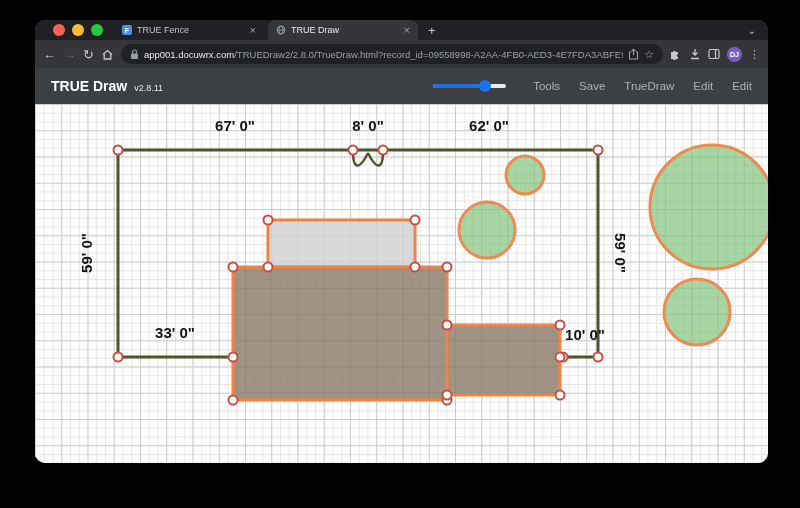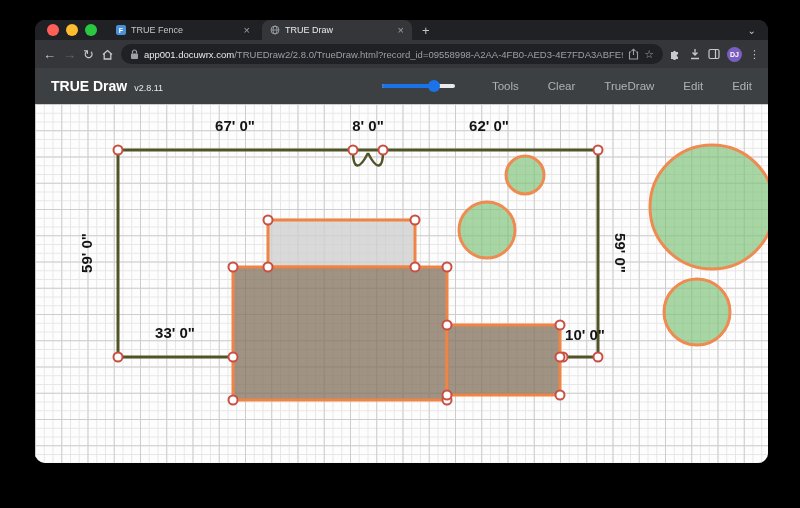--- a/index.html
+++ b/index.html
@@ -1,20 +1,20 @@
 <!DOCTYPE html>
 <html><head>
 <meta charset="utf-8">
 <style>
   html,body{margin:0;padding:0;}
   body{width:800px;height:508px;background:#000;font-family:"Liberation Sans",sans-serif;overflow:hidden;}
   .window{position:absolute;left:35px;top:20px;width:733px;height:443px;border-radius:10px;overflow:hidden;
           display:flex;flex-direction:column;background:#35363a;box-shadow:0 10px 30px rgba(0,0,0,.6);}
   
-  .tabbar{height:20px;background:#202124;display:flex;align-items:center;padding-left:12px;flex:0 0 auto;justify-content:space-between;}
+  .tabbar{height:20px;background:#202124;display:flex;align-items:center;padding-left:18px;flex:0 0 auto;justify-content:space-between;}
   .light{width:12px;height:12px;border-radius:50%;margin-right:7px;flex:0 0 auto;}
   .tab{display:flex;align-items:center;gap:5px;width:150px;height:20px;padding:0 8px;box-sizing:border-box;
        color:#c3c6c9;font-size:9px;margin-left:4px;}
   .tab.active{background:#35363a;border-radius:8px 8px 0 0;color:#e8eaed;}
   .tab-title{white-space:nowrap;overflow:hidden;flex:1;}
   .tab-close{color:#9aa0a6;font-size:11px;line-height:1;flex:0 0 auto;}
   .fav-f{width:10px;height:10px;border-radius:2px;background:#4a90d9;color:#fff;font-size:7px;font-weight:bold;
          display:flex;align-items:center;justify-content:center;flex:0 0 auto;}
   .newtab{color:#c3c6c9;font-size:13px;margin-left:10px;}
   .tab-chevron{margin-left:auto;margin-right:12px;color:#c3c6c9;font-size:10px;}
@@ -28,21 +28,21 @@
   .urltext .domain{color:#e8eaed;font-weight:normal;}
   .urltext .path{color:#9aa0a6;}
   .star{color:#9aa0a6;font-size:11px;}
   .avatar{width:15px;height:15px;border-radius:50%;background:#7b5fc0;color:#fff;font-size:7px;font-weight:bold;
           display:flex;align-items:center;justify-content:center;flex:0 0 auto;}
   .kebab{color:#c7cacd;font-size:11px;}
   
   .appbar{height:36px;background:#3d4043;display:flex;align-items:center;padding:0 16px;flex:0 0 auto;}
   .apptitle{color:#fff;font-size:14px;font-weight:bold;}
   .appver{color:#e8eaed;font-size:9px;margin-left:7px;margin-top:3px;}
-  .appmenu{margin-left:auto;display:flex;align-items:center;gap:29px;}
+  .appmenu{margin-left:auto;display:flex;align-items:center;gap:19px;}
   .menuitem{color:#aeb2b6;font-size:11.5px;}
   .slider{position:relative;width:73px;height:12px;margin-right:8px;}
   .slider .track{position:absolute;top:4px;left:0;right:0;height:4px;border-radius:2px;background:#e8eaed;}
   .slider .fill{position:absolute;top:4px;left:0;height:4px;border-radius:2px;background:#1a73e8;}
   .slider .thumb{position:absolute;top:0;width:12px;height:12px;border-radius:50%;background:#1a73e8;}
   
   .canvas{flex:1;position:relative;overflow:hidden;background-color:#fdfdfd;
     background-image:
       linear-gradient(to right,#cdcdcd 1px,transparent 1px),
       linear-gradient(to bottom,#cdcdcd 1px,transparent 1px),
@@ -122,21 +122,21 @@
   <div class="appbar">
     <span class="apptitle">TRUE Draw</span>
     <span class="appver">v2.8.11</span>
     <div class="appmenu">
       <div class="slider">
         <div class="track"></div>
         <div class="fill" id="slider-fill" style="width: 71%;"></div>
         <div class="thumb" id="slider-thumb" style="left: calc(71% - 6px);"></div>
       </div>
       <span class="menuitem">Tools</span>
-      <span class="menuitem">Clear</span>
+      <span class="menuitem">Save</span>
       <span class="menuitem">TrueDraw</span>
       <span class="menuitem">Edit</span>
       <span class="menuitem">Edit</span>
     </div>
   </div>
 
   <div class="canvas">
     <svg id="draw-svg" width="733" height="359" viewBox="0 0 733 359">
         <line x1="83" y1="46" x2="563" y2="46" stroke="#515426" stroke-width="3"></line>
         <line x1="83" y1="46" x2="83" y2="253" stroke="#515426" stroke-width="3"></line>

